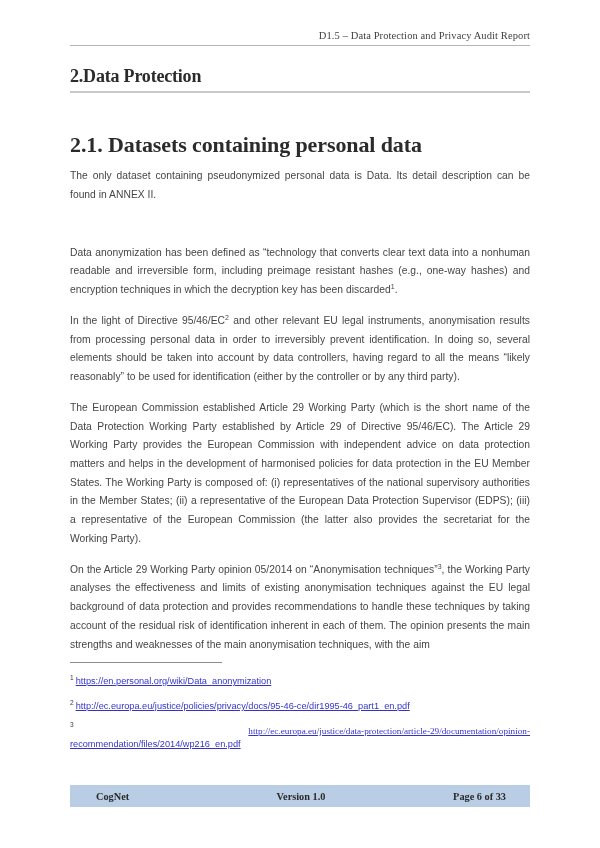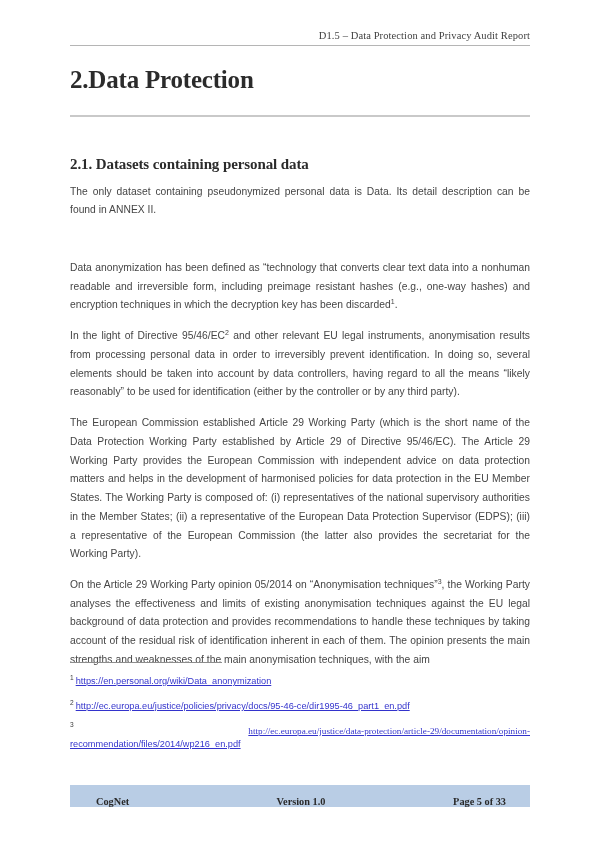--- a/index.html
+++ b/index.html
@@ -43,33 +43,33 @@
   .content {
     position: absolute;
     left: 70px;
     top: 66px;
     width: 460px;
   }
 
   h1.chapter-title {
     font-family: "Liberation Serif", serif;
     font-weight: bold;
-    font-size: 25px;
+    font-size: 18px;
     line-height: 1.15;
     color: #2b2b2b;
     margin: 0;
-    padding: 0 0 20px 0;
+    padding: 0 0 4px 0;
     letter-spacing: -0.2px;
     border-bottom: 2px solid #c9c9c9;
   }
 
   h2.section-title {
     font-family: "Liberation Serif", serif;
     font-weight: bold;
-    font-size: 15px;
+    font-size: 22px;
     line-height: 1.25;
     color: #2b2b2b;
     margin: 0;
     padding: 0;
     letter-spacing: -0.1px;
   }
   h2.section-title .wrap-indent {
     display: block;
     padding-left: 22px;
   }
@@ -129,21 +129,21 @@
 
   
   .doc-footer {
     position: absolute;
     left: 70px;
     top: 785px;
     width: 460px;
     height: 22px;
     background: #b9cde5;
     display: flex;
-    align-items: flex-end;
+    align-items: center;
     font-family: "Liberation Serif", serif;
     font-weight: bold;
     font-size: 10.3px;
     color: #2a2a2a;
   }
   .doc-footer .cell { flex: 1 1 0; }
   .doc-footer .cell.left   { text-align: left;   padding-left: 26px; }
   .doc-footer .cell.center { text-align: center; }
   .doc-footer .cell.right  { text-align: right;  padding-right: 24px; }
 </style>
@@ -214,16 +214,16 @@
         <sup>3</sup>
         <a class="fn-link" href="#" style="margin-left:auto;font-family:Liberation Serif, serif;">http://ec.europa.eu/justice/data-protection/article-29/documentation/opinion-</a>
       </div>
       <a class="fn-link" href="#" style="display:block;">recommendation/files/2014/wp216_en.pdf</a>
     </div>
   </div>
 
   <div class="doc-footer">
     <div class="cell left">CogNet</div>
     <div class="cell center">Version 1.0</div>
-    <div class="cell right">Page 5 of 33</div>
+    <div class="cell right">Page 6 of 33</div>
   </div>
 
 </div>
 
 </body></html>

